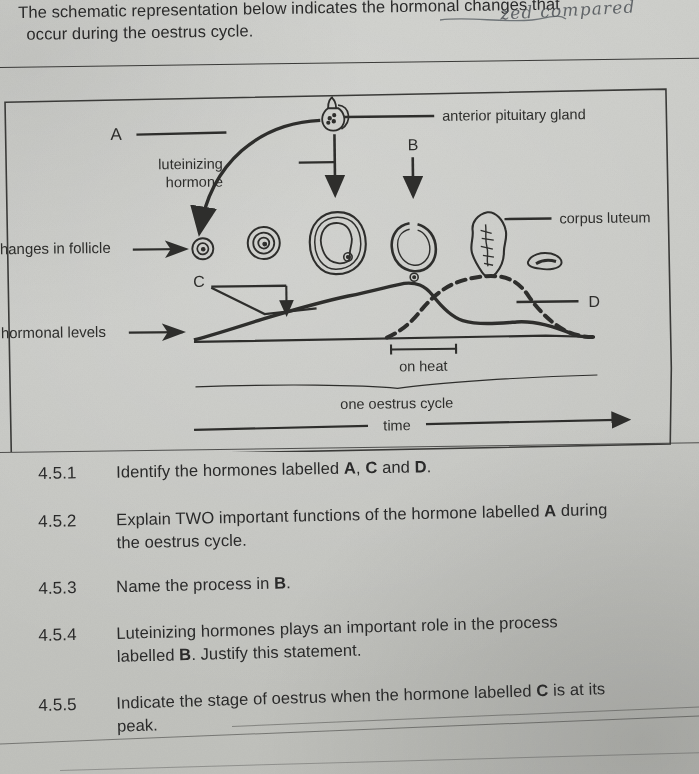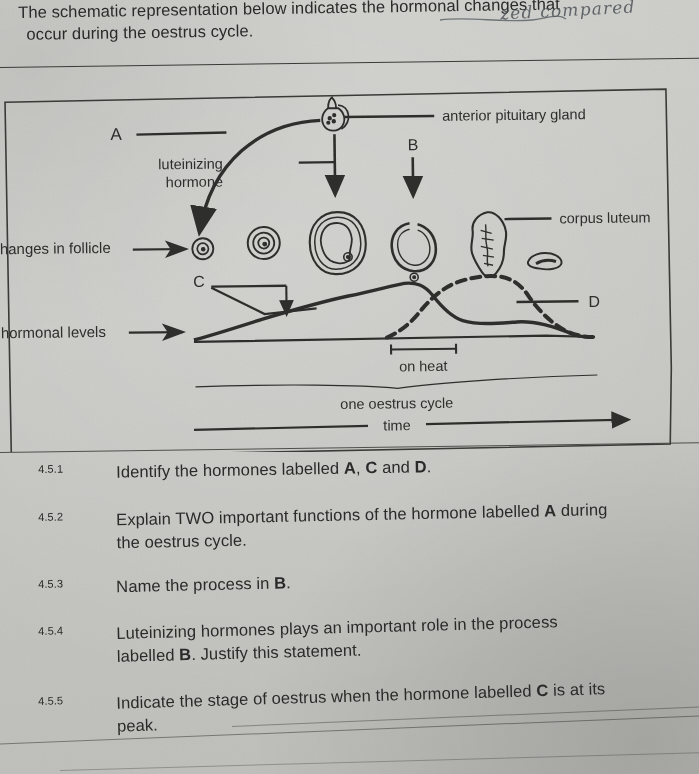--- a/index.html
+++ b/index.html
@@ -50,21 +50,21 @@
 
   
   #diagram{
     position:absolute;left:0px;top:72px;width:699px;height:380px;
   }
   #diagram svg{display:block;}
 
   
   .qlist{position:absolute;left:0;top:462px;width:699px;}
   .q{position:relative;font-size:16.5px;line-height:1.38;letter-spacing:.1px;}
-  .qnum{position:absolute;font-size:11px;}
+  .qnum{position:absolute;font-size:17px;}
   .q b{font-weight:bold;}
 </style>
 </head>
 <body>
 
 <div id="paper"></div>
 
 <svg id="grain" width="699" height="774" aria-hidden="true">
   <defs>
     <filter id="n">

